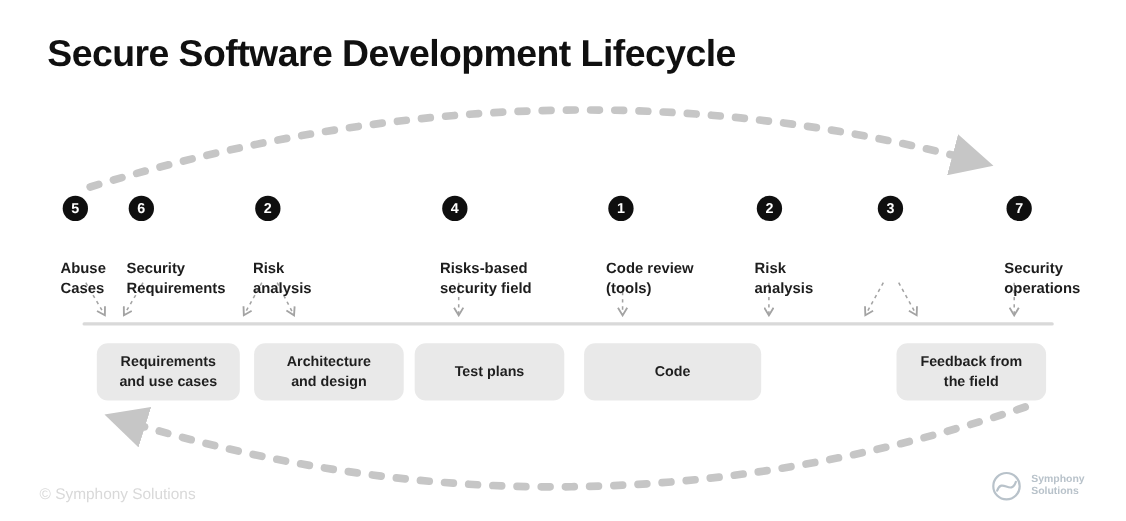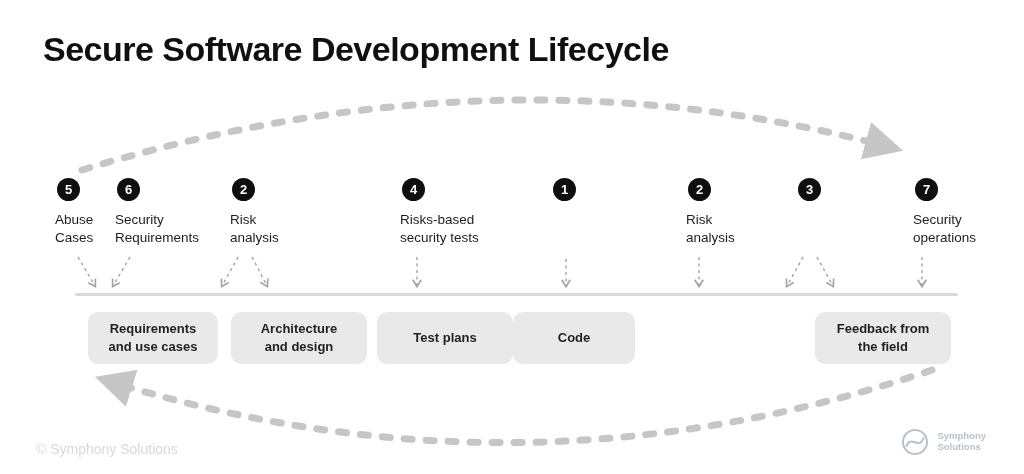--- a/index.html
+++ b/index.html
@@ -25,23 +25,24 @@
     display:flex;flex-direction:column;align-items:flex-start;
   }
   .badge{
     width:23px;height:23px;border-radius:50%;
     background:var(--badge_bg,#0f0f0f);color:var(--badge_text,#ffffff);
     font-size:13px;font-weight:700;
     display:flex;align-items:center;justify-content:center;
     margin:0 0 10px 2px;
   }
   .step-label{
-    font-size:13.5px;font-weight:400;line-height:1.35;
+    font-size:13.5px;font-weight:700;line-height:1.35;
     color:var(--label_text,#1d1d1d);
     white-space:pre-line;
+    margin-top:24px;
   }
   .timeline-line{
     position:absolute;left:75px;top:293px;width:883px;height:3px;
     background:var(--line_gray,#d9d9d9);border-radius:2px;
   }
   .phase-box{
     position:absolute;top:312px;height:52px;
     background:var(--box_bg,#e9e9e9);border-radius:10px;
     display:flex;align-items:center;justify-content:center;
     text-align:center;
@@ -111,24 +112,26 @@
 Requirements</div>
   </div>
   <div class="step" style="left:230px">
     <div class="badge">2</div>
     <div class="step-label">Risk
 analysis</div>
   </div>
   <div class="step" style="left:400px">
     <div class="badge">4</div>
     <div class="step-label">Risks-based
-security tests</div>
+security field</div>
   </div>
   <div class="step" style="left:551px">
     <div class="badge">1</div>
+    <div class="step-label">Code review
+(tools)</div>
   </div>
   <div class="step" style="left:686px">
     <div class="badge">2</div>
     <div class="step-label">Risk
 analysis</div>
   </div>
   <div class="step" style="left:796px">
     <div class="badge">3</div>
   </div>
   <div class="step" style="left:913px">
@@ -143,21 +146,21 @@
     <span>Requirements
 and use cases</span>
   </div>
   <div class="phase-box" style="left:231px;width:136px">
     <span>Architecture
 and design</span>
   </div>
   <div class="phase-box" style="left:377px;width:136px">
     <span>Test plans</span>
   </div>
-  <div class="phase-box" style="left:513px;width:122px">
+  <div class="phase-box" style="left:531px;width:161px">
     <span>Code</span>
   </div>
   <div class="phase-box" style="left:815px;width:136px">
     <span>Feedback from
 the field</span>
   </div>
 
   <div class="footer-copyright">© Symphony Solutions</div>
 
   <div class="footer-logo">

